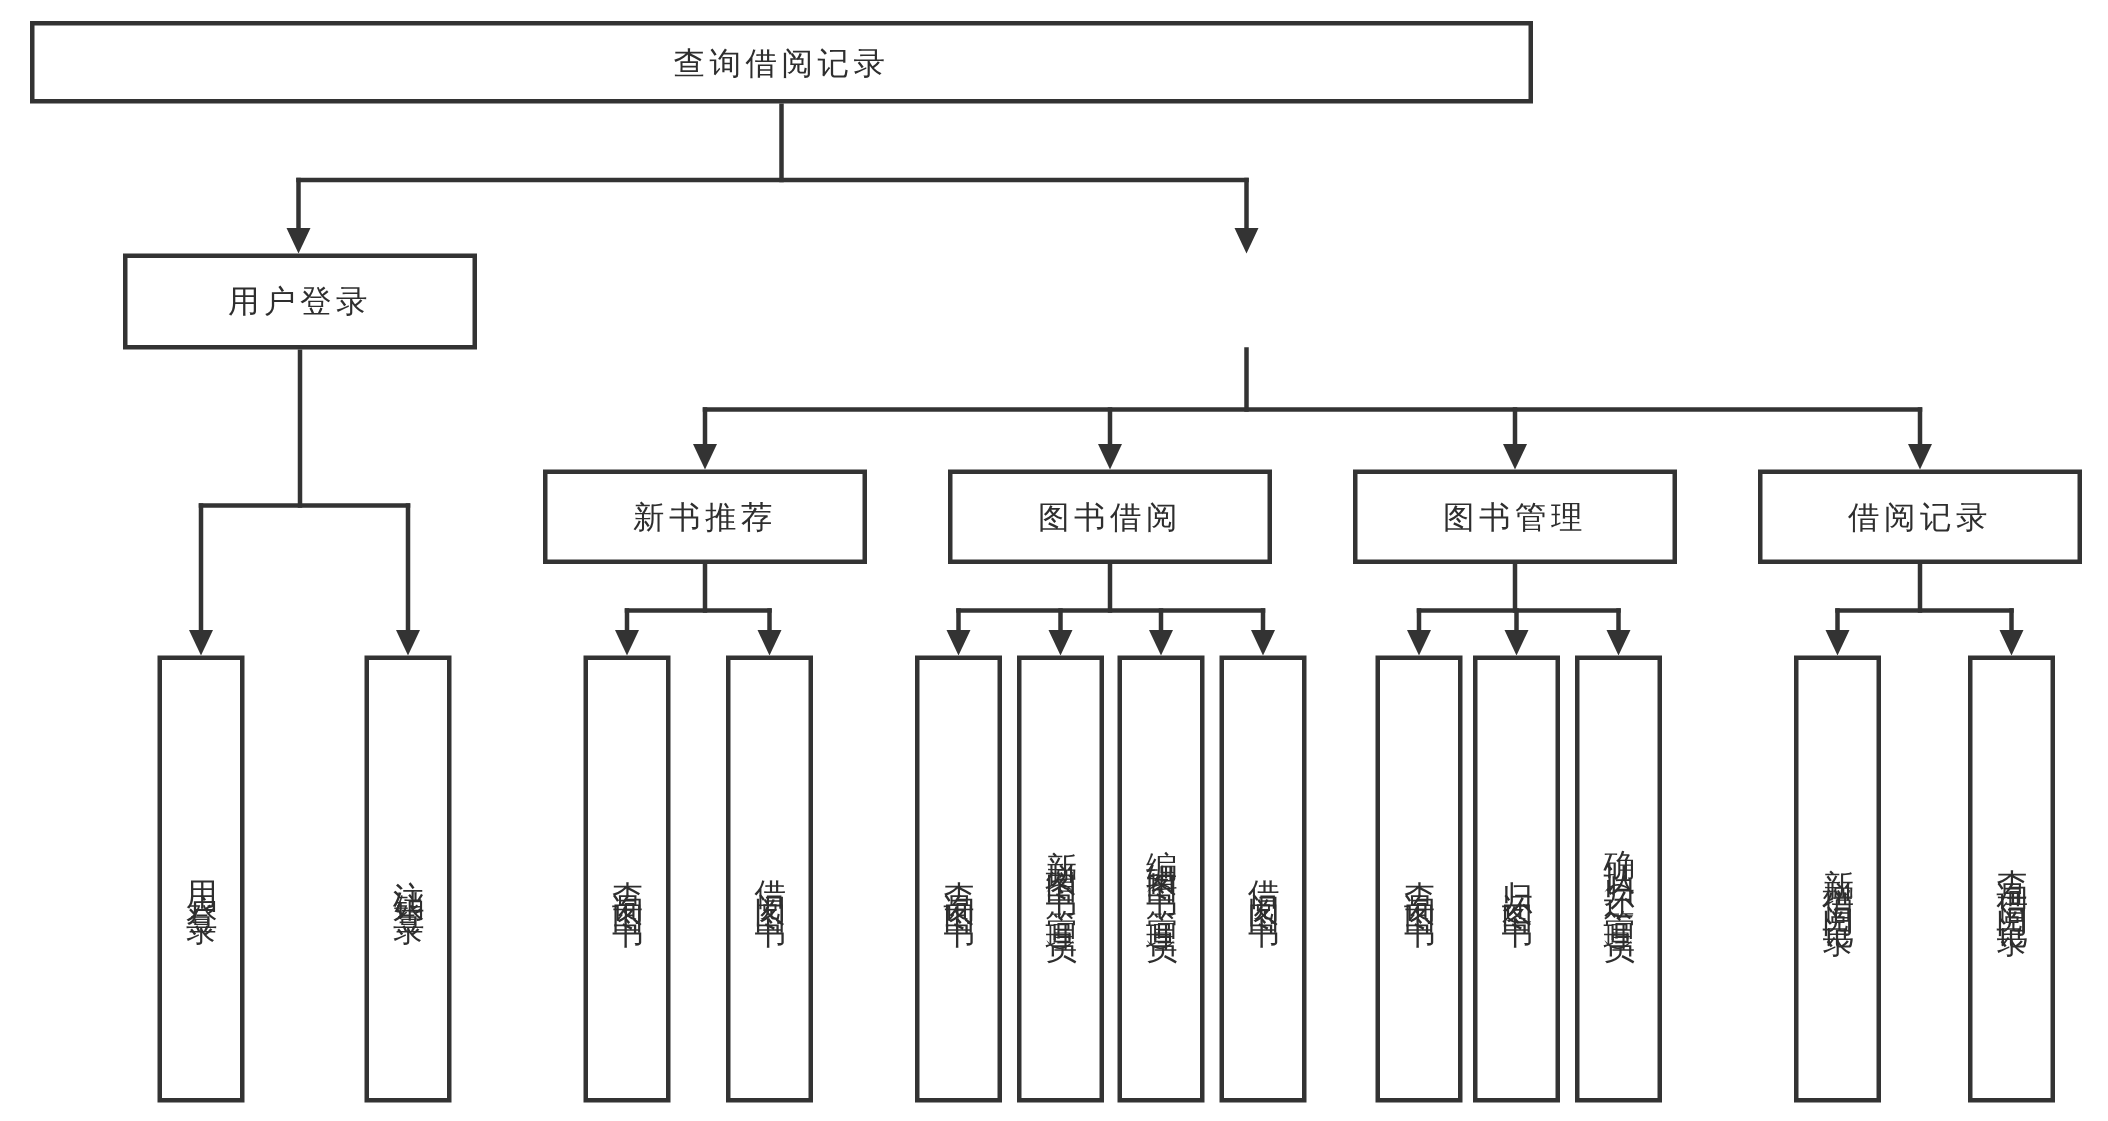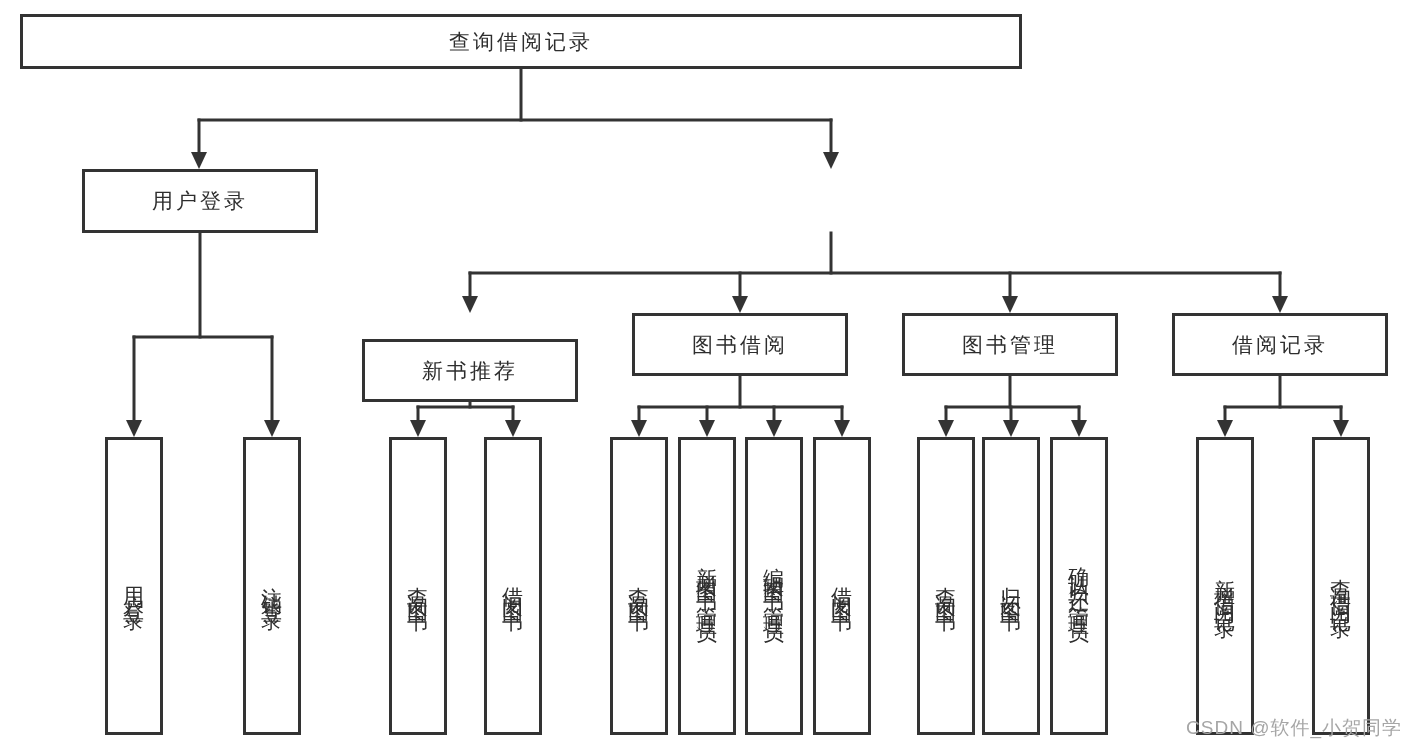--- a/index.html
+++ b/index.html
@@ -35,21 +35,21 @@
     font-size: 21px;
     letter-spacing: 8px;
     line-height: 1;
   }
   
   .n-root { left: 20px;  top: 14px;  width: 1002px; height: 55px; }
   
   .n-l1a  { left: 82px;  top: 169px; width: 236px; height: 64px; }
   .n-l1b  { left: 713px; top: 169px; width: 236px; height: 64px; }
   
-  .n-l2a  { left: 362px;  top: 313px; width: 216px; height: 63px; margin-top: 26px; }
+  .n-l2a  { left: 362px;  top: 313px; width: 216px; height: 63px; }
   .n-l2b  { left: 632px;  top: 313px; width: 216px; height: 63px; font-family: Liberation Serif, serif; }
   .n-l2c  { left: 902px;  top: 313px; width: 216px; height: 63px; }
   .n-l2d  { left: 1172px; top: 313px; width: 216px; height: 63px; }
   
   .leaf { top: 437px; height: 298px; width: 58px; }
   .lf0  { left: 105px; }
   .lf1  { left: 243px; }
   .lf2  { left: 389px; }
   .lf3  { left: 484px; }
   .lf4  { left: 610px; }
@@ -166,15 +166,14 @@
   <div class="box v leaf lf6">编辑图书（管理员）</div>
   <div class="box v leaf lf7">借阅图书</div>
 
   <div class="box v leaf lf8">查询图书</div>
   <div class="box v leaf lf9">归还图书</div>
   <div class="box v leaf lf10">确认归还（管理员）</div>
 
   <div class="box v leaf lf11">新增借阅记录</div>
   <div class="box v leaf lf12">查询借阅记录</div>
 
-  <div id="watermark">CSDN @软件_小贺同学</div>
 
 </div>
 
 </body></html>

